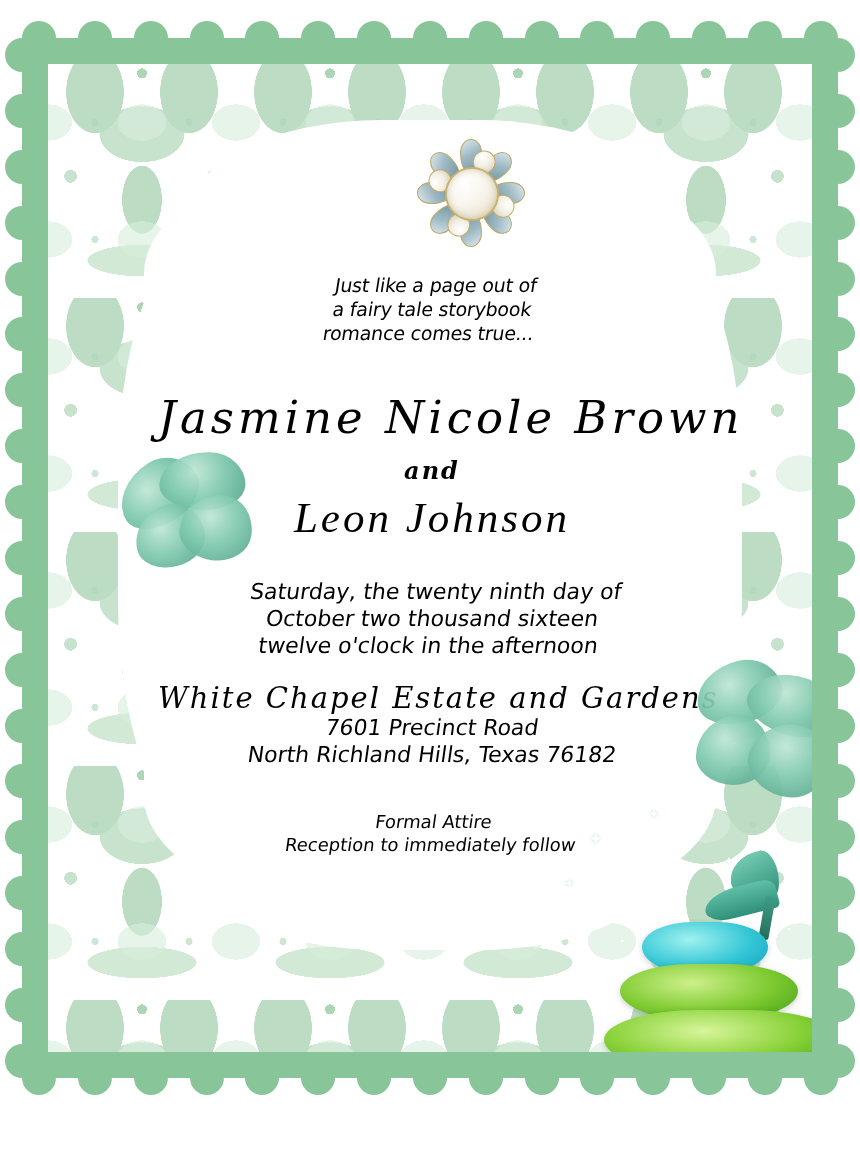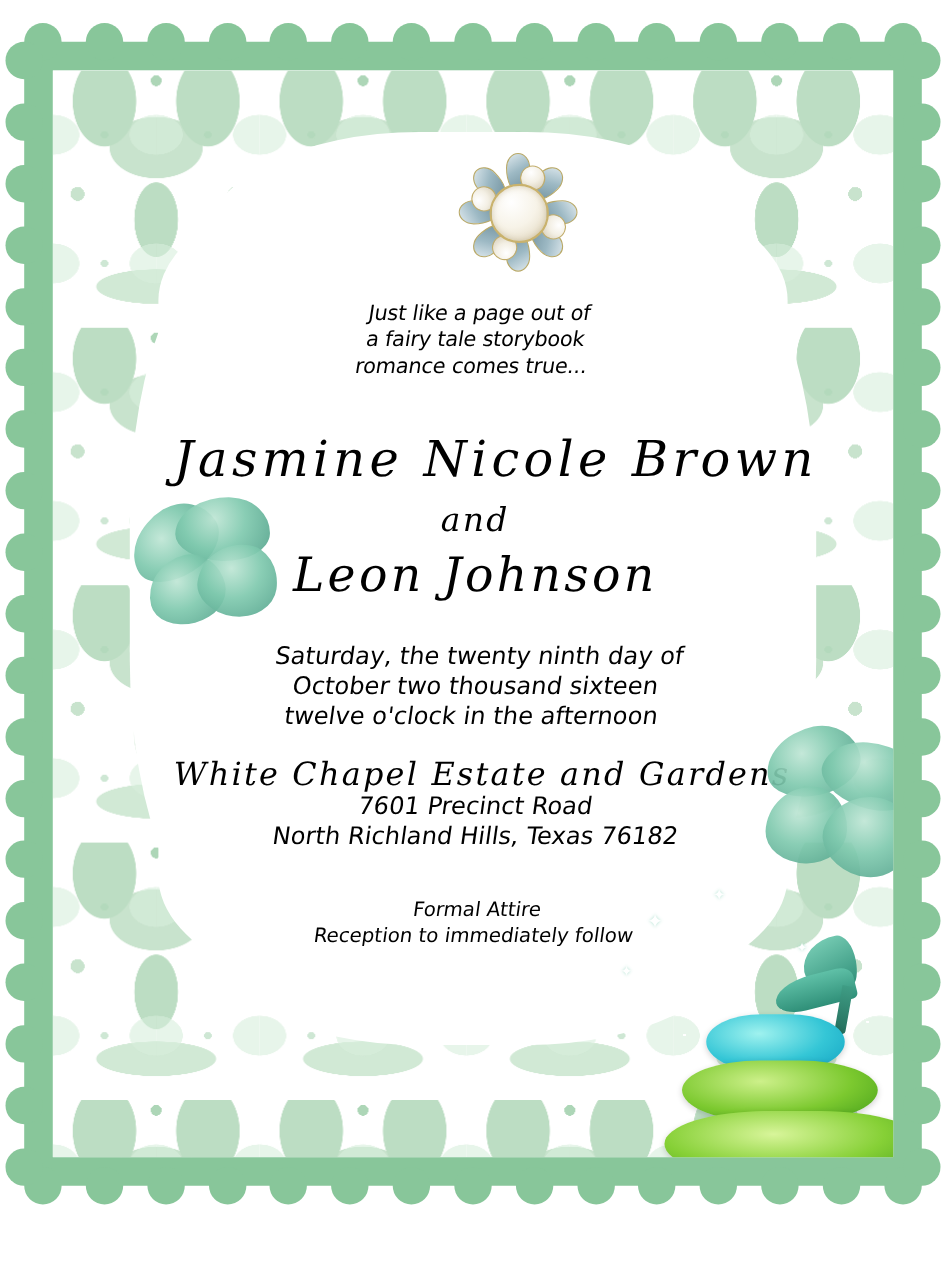--- a/index.html
+++ b/index.html
@@ -147,25 +147,26 @@
     font-style: italic;
     font-size: 46px;
     letter-spacing: 3px;
     line-height: 1.25;
     white-space: nowrap;
   }
   .name-line.bride { font-size: 45px; letter-spacing: 4px; margin-top: 44px; }
   .conjunction {
     font-family: "DejaVu Serif", serif;
     font-style: italic;
-    font-size: 30px;
+    font-size: 24px;
     letter-spacing: 2px;
     margin: 10px 0 6px;
-  }
-  .name-line.groom { font-size: 43px; letter-spacing: 3px; }
+    font-weight: bold;
+  }
+  .name-line.groom { font-size: 43px; letter-spacing: 3px; font-family: Liberation Serif, serif; }
 
   .when {
     margin-top: 34px;
     font-family: "DejaVu Sans", sans-serif;
     font-size: 22px;
     line-height: 1.22;
     transform: skewX(-8deg);
   }
   .where {
     margin-top: 22px;

